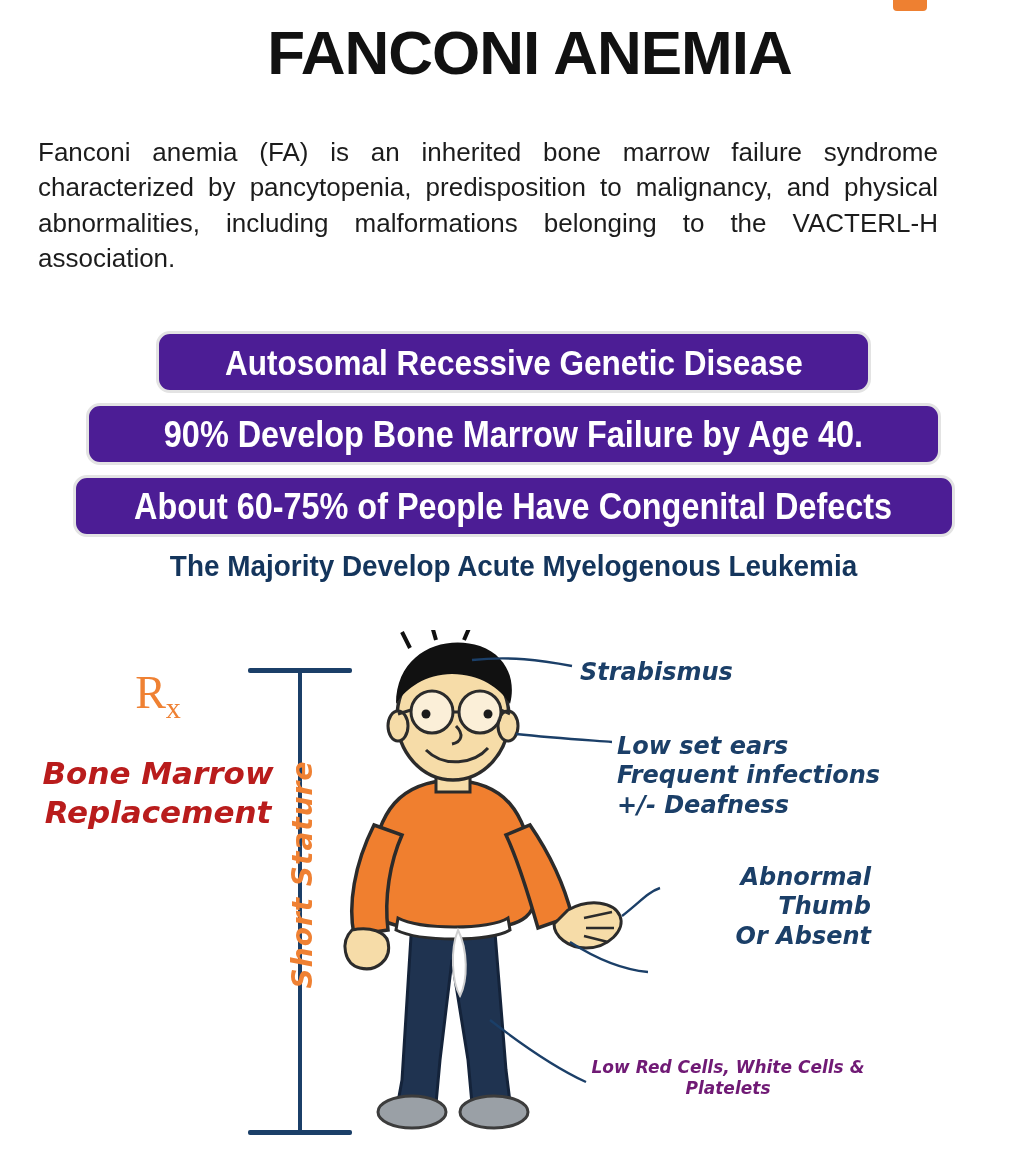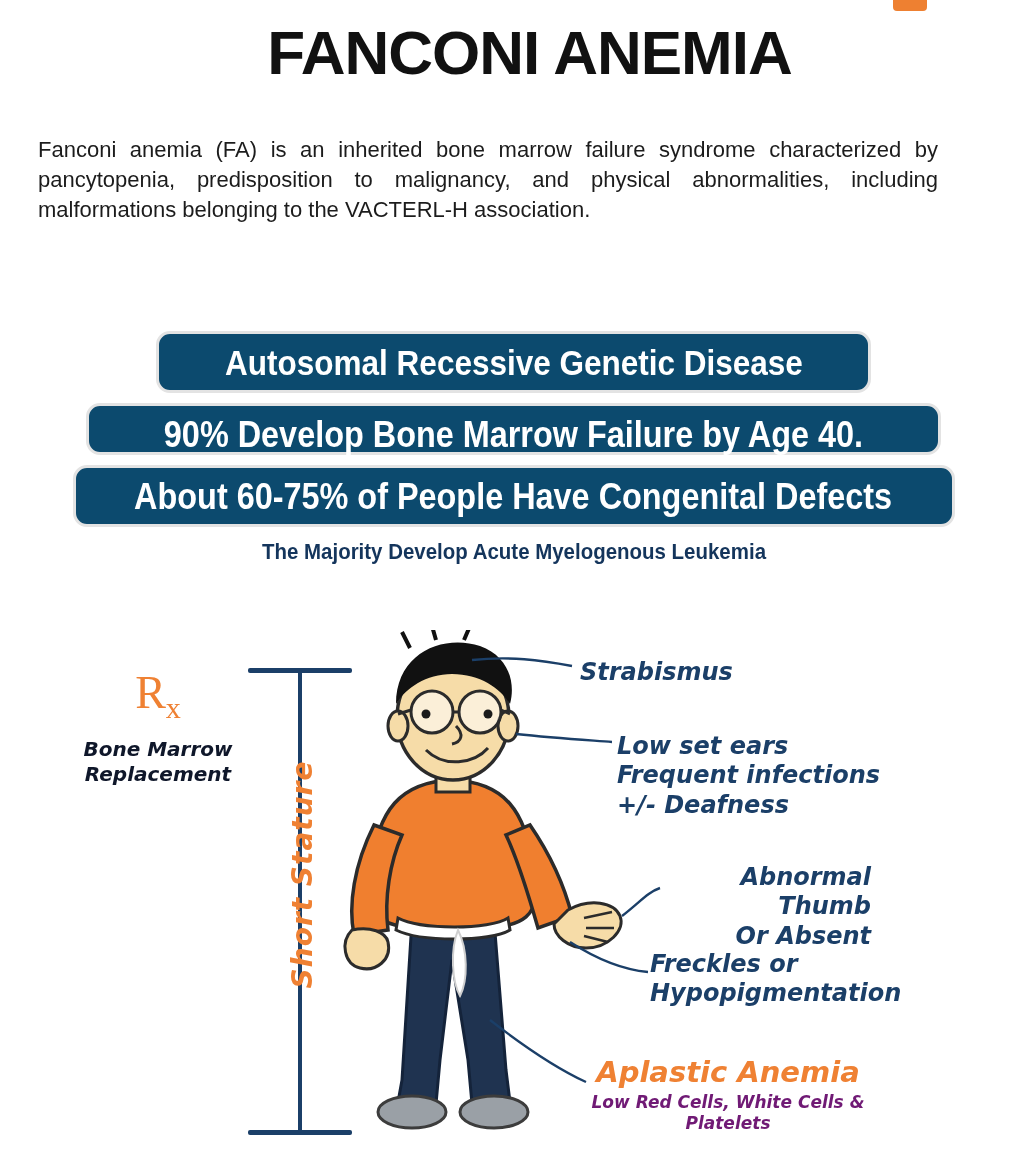--- a/index.html
+++ b/index.html
@@ -41,35 +41,35 @@
     color: #111111;
     line-height: 1;
   }
 
   
   .intro {
     position: absolute;
     top: 135px;
     left: 38px;
     width: 900px;
-    font-size: 22px;
+    font-size: 26px;
     line-height: 1.36;
     text-align: justify;
     color: #1c1c1c;
   }
 
   
   .banners {
     position: absolute;
     top: 331px;
     left: 0;
     width: 1027px;
   }
   .banner {
-    background: #0c4a6e;
+    background: #4c1d95;
     color: #ffffff;
     font-weight: bold;
     text-align: center;
     border-radius: 14px;
     border: 3px solid #e3e3e3;
     box-sizing: border-box;
     font-family: "Liberation Sans", sans-serif;
     font-stretch: condensed;
     letter-spacing: 0px;
     white-space: nowrap;
@@ -81,37 +81,37 @@
   .b1 {
     width: 715px;
     margin: 0 auto;
     height: 62px;
     line-height: 58px;
     font-size: 35px;
   }
   .b2 {
     width: 855px;
     margin: 10px auto 0;
-    height: 52px;
+    height: 62px;
     line-height: 58px;
     font-size: 36px;
   }
   .b3 {
     width: 882px;
     margin: 10px auto 0;
     height: 62px;
     line-height: 58px;
     font-size: 36px;
   }
   .subline {
     margin-top: 12px;
     text-align: center;
     color: #14355c;
     font-weight: bold;
-    font-size: 22px;
+    font-size: 30px;
     font-family: "Liberation Sans", sans-serif;
   }
   .subline span {
     display: inline-block;
     transform: scaleX(0.93);
   }
 
   
   .figure-area {
     position: absolute;
@@ -133,27 +133,27 @@
     font-family: "Liberation Serif", serif;
     font-size: 46px;
     color: #ef8133;
     line-height: 1;
   }
   .rx-symbol .sub {
     font-size: 30px;
     vertical-align: sub;
   }
   .rx-text {
-    margin-top: 14px;
+    margin-top: 31px;
     font-family: "DejaVu Sans", sans-serif;
     font-style: italic;
     font-weight: bold;
-    font-size: 20px;
+    font-size: 31px;
     line-height: 1.25;
-    color: #0f172a;
+    color: #b91c1c;
   }
 
   
   .caliper {
     position: absolute;
     left: 248px;
     top: 28px;
     width: 104px;
     height: 488px;
   }
@@ -318,19 +318,16 @@
     <path class="leader" d="M230 312 C 258 330, 286 340, 308 342"></path>
     <path class="leader" d="M150 390 C 186 418, 220 440, 246 452"></path>
   </svg>
 
   <div class="ann ann-strabismus">Strabismus</div>
   <div class="ann ann-ears" style="white-space: pre-line;">Low set ears
 Frequent infections
 +/- Deafness</div>
   <div class="ann ann-thumb" style="white-space: pre-line;">Abnormal Thumb
 Or Absent</div>
-  <div class="ann ann-freckles" style="white-space: pre-line;">Freckles or
-Hypopigmentation</div>
   <div class="ann ann-aplastic">
-    <span>Aplastic Anemia</span>
     <span class="sub">Low Red Cells, White Cells &amp; Platelets</span>
   </div>
 </div>
 
 </body></html>

